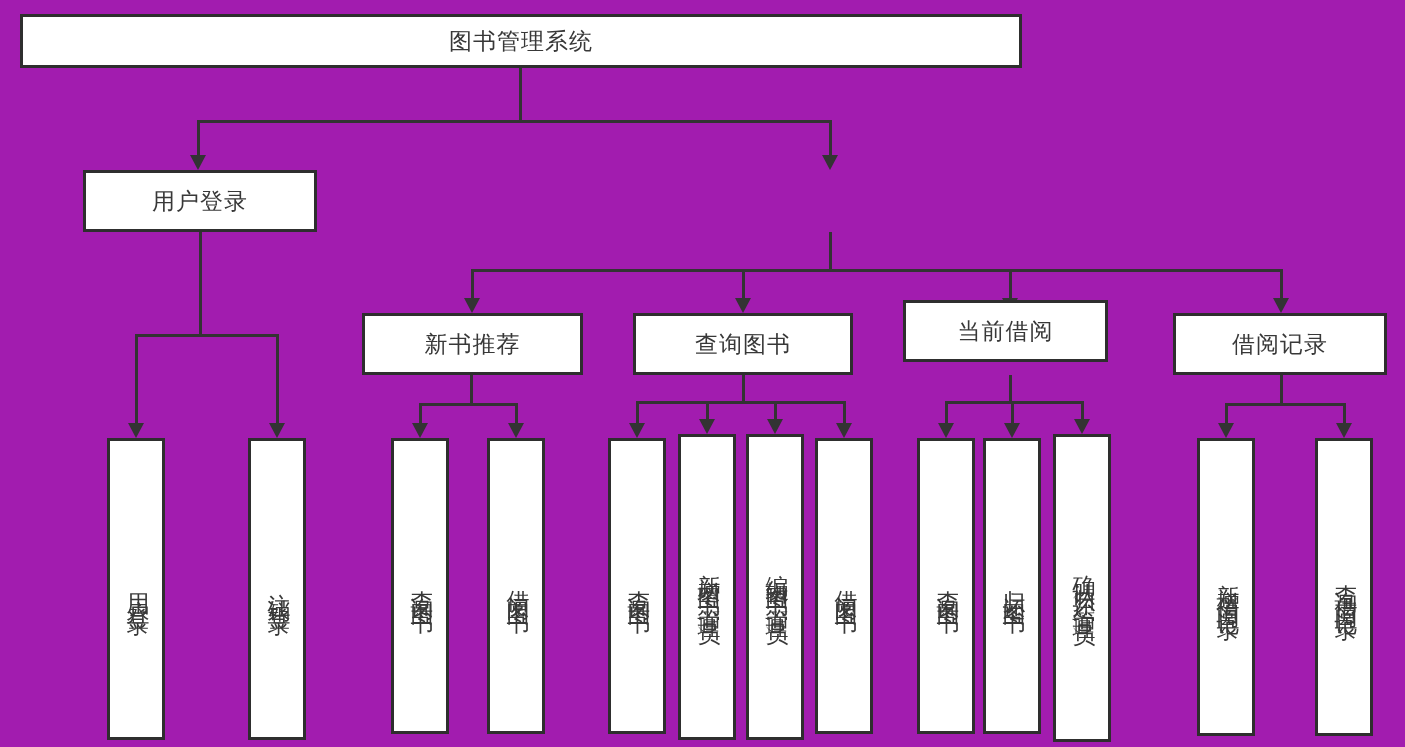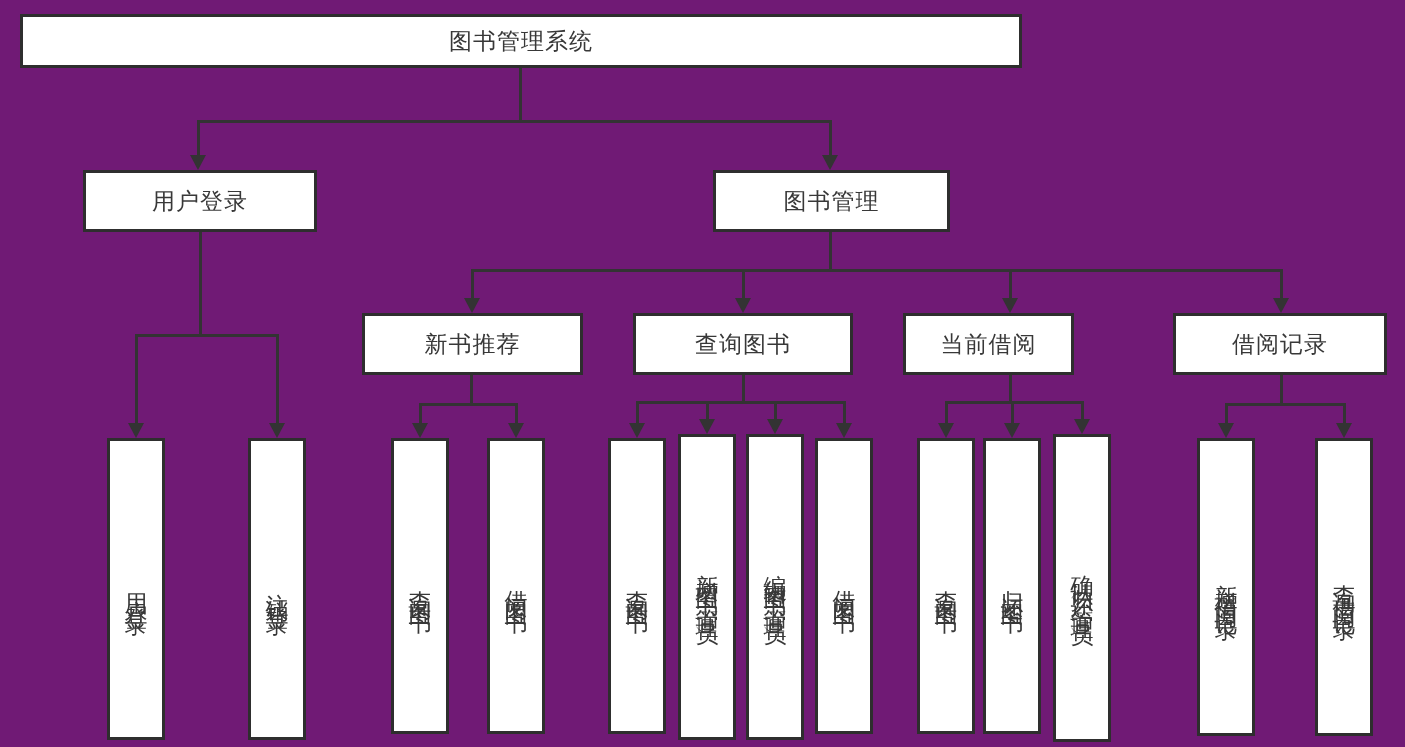--- a/index.html
+++ b/index.html
@@ -1,22 +1,22 @@
 <!DOCTYPE html>
 <html><head>
 <meta charset="utf-8">
 <style>
   html, body { margin: 0; padding: 0; background: #ffffff; }
   .stage {
     position: relative;
     width: 1405px;
     height: 747px;
-    background: #701a75;
+    background: #a21caf;
     overflow: hidden;
-    font-family: Liberation Sans, sans-serif;
+    font-family: Liberation Mono, monospace;
     color: #383838;
   }
   
   .hbox {
     position: absolute;
     box-sizing: border-box;
     background: #ffffff;
     border: 3px solid #2e2e2e;
     display: flex;
     align-items: center;
@@ -71,21 +71,20 @@
   <div class="hbox" style="left:20px; top:14px; width:1002px; height:54px;">图书管理系统</div>
 
   <div class="lv" style="left:519px; top:68px; height:54px;"></div>
   <div class="lh" style="left:198px; top:120px; width:634px;"></div>
   <div class="lv" style="left:197px; top:120px; height:37px;"></div>
   <div class="arrow" style="left:190px; top:155px;"></div>
   <div class="lv" style="left:829px; top:120px; height:37px;"></div>
   <div class="arrow" style="left:822px; top:155px;"></div>
 
   <div class="hbox" style="left:83px; top:170px; width:234px; height:62px;">用户登录</div>
-  <div class="hbox" style="left:713px; top:170px; width:237px; height:62px;">图书管理</div>
 
   <div class="lv" style="left:199px; top:232px; height:104px;"></div>
   <div class="lh" style="left:135px; top:334px; width:144px;"></div>
   <div class="lv" style="left:135px; top:334px; height:91px;"></div>
   <div class="arrow" style="left:128px; top:423px;"></div>
   <div class="lv" style="left:276px; top:334px; height:91px;"></div>
   <div class="arrow" style="left:269px; top:423px;"></div>
 
   <div class="lv" style="left:829px; top:232px; height:40px;"></div>
   <div class="lh" style="left:471px; top:269px; width:811px;"></div>
@@ -93,21 +92,21 @@
   <div class="arrow" style="left:464px; top:298px;"></div>
   <div class="lv" style="left:742px; top:269px; height:31px;"></div>
   <div class="arrow" style="left:735px; top:298px;"></div>
   <div class="lv" style="left:1009px; top:269px; height:31px;"></div>
   <div class="arrow" style="left:1002px; top:298px;"></div>
   <div class="lv" style="left:1280px; top:269px; height:31px;"></div>
   <div class="arrow" style="left:1273px; top:298px;"></div>
 
   <div class="hbox" style="left:362px; top:313px; width:221px; height:62px;">新书推荐</div>
   <div class="hbox" style="left:633px; top:313px; width:220px; height:62px;">查询图书</div>
-  <div class="hbox" style="left:903px; top:313px; width:171px; height:62px;">当前借阅</div>
+  <div class="hbox" style="left:903px; top:300px; width:205px; height:62px;">当前借阅</div>
   <div class="hbox" style="left:1173px; top:313px; width:214px; height:62px;">借阅记录</div>
 
   <div class="lv" style="left:470px; top:375px; height:30px;"></div>
   <div class="lh" style="left:419px; top:403px; width:99px;"></div>
   <div class="lv" style="left:419px; top:403px; height:22px;"></div>
   <div class="arrow" style="left:412px; top:423px;"></div>
   <div class="lv" style="left:515px; top:403px; height:22px;"></div>
   <div class="arrow" style="left:508px; top:423px;"></div>
 
   <div class="lv" style="left:742px; top:375px; height:28px;"></div>

